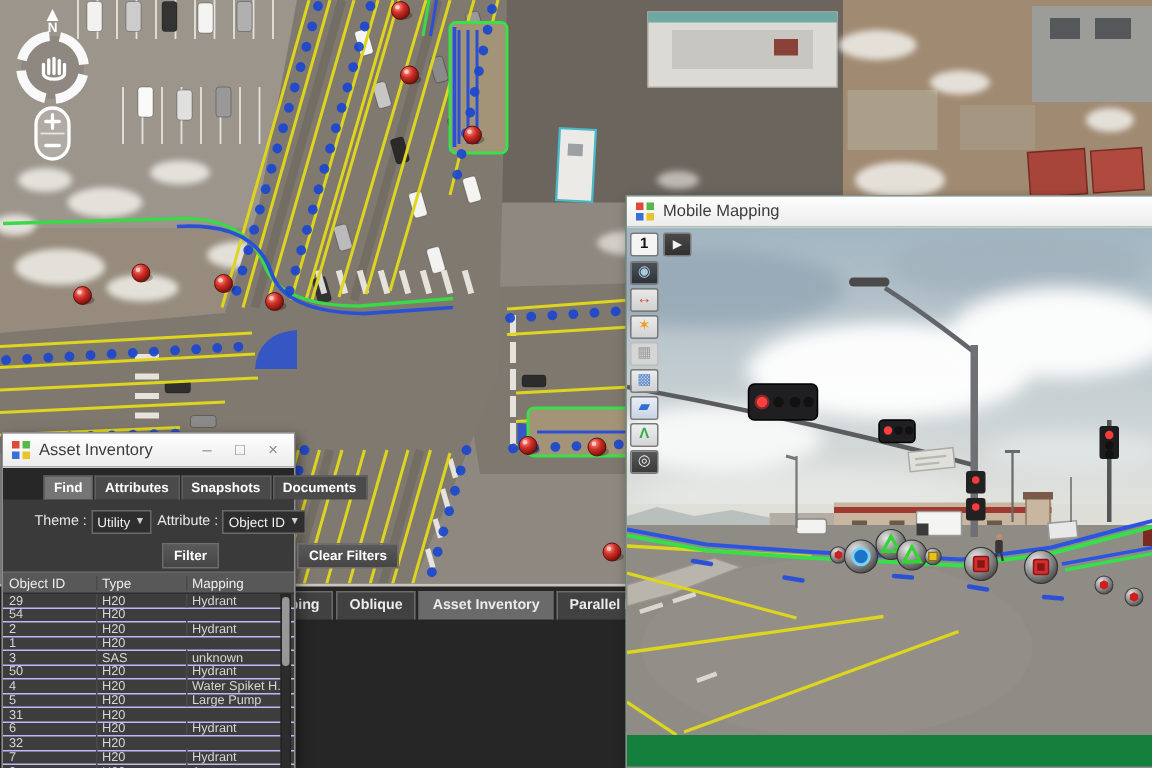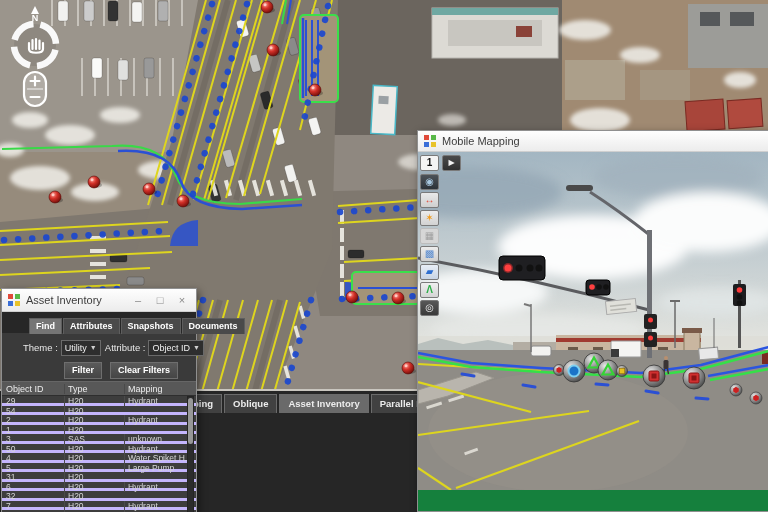--- a/index.html
+++ b/index.html
@@ -39,25 +39,25 @@
   .ai-theme{height:23px;display:flex;align-items:center;padding:0 21px;margin-top:3px;
             font-size:9.5px;color:#e8e8e8;white-space:nowrap;}
   .dd{background:#2e2e2e;border:1px solid #6a6a6a;color:#f0f0f0;height:16px;
       display:flex;align-items:center;padding:0 3px;font-size:9px;}
   .dd .v{flex:1 1 auto;overflow:hidden;}
   .dd .ar{font-size:7px;color:#cfcfcf;margin-left:3px;}
   .dd.theme{width:72px;margin:0 4px 0 3px;justify-content:space-between;}
   .dd.attr{width:56px;margin-left:3px;}
   .ai-btnrow{height:22px;padding-left:62px;display:flex;align-items:center;}
   .btn-dk{background:linear-gradient(#5a5a5a,#454545);border:1px solid #6e6e6e;color:#fff;
-          font-size:9px;font-weight:bold;padding:2px 7px 3px;margin-right:8px;white-space:nowrap;}
+          font-size:9px;font-weight:bold;padding:2px 7px 3px;margin-right:8px;white-space:nowrap;margin-left:44px;}
   .tbl-head{height:15px;background:#585858;display:flex;font-size:9px;color:#ececec;
             border-top:1px solid #666;border-bottom:1px solid #2e2e2e;align-items:center;}
   .tbl-body{position:relative;height:121px;overflow:hidden;background:#3d3d3d;}
-  .tr{display:flex;height:9.5px;align-items:flex-start;border-bottom:3px solid #c4b5fd;}
+  .tr{display:flex;height:9.5px;align-items:flex-end;border-bottom:1px solid #c4b5fd;}
   .th,.td{overflow:hidden;white-space:nowrap;}
   .c0{width:62px;padding-left:4px;}
   .c1{width:60px;border-left:1px solid #4a4a4a;padding-left:3px;}
   .c2{flex:1;border-left:1px solid #4a4a4a;padding-left:3px;padding-right:10px;}
   .td{font-size:8.5px;color:#d6d6d6;}
   .ai-scroll{position:absolute;right:2px;top:0;width:7px;height:121px;background:#2c2c2c;border:1px solid #242424;}
   .ai-thumb{position:absolute;left:0;top:1px;width:5px;height:46px;background:#979797;border-radius:3px;}
 
   
   .mm{left:417px;top:130px;width:407px;height:382px;background:#15803d;}

